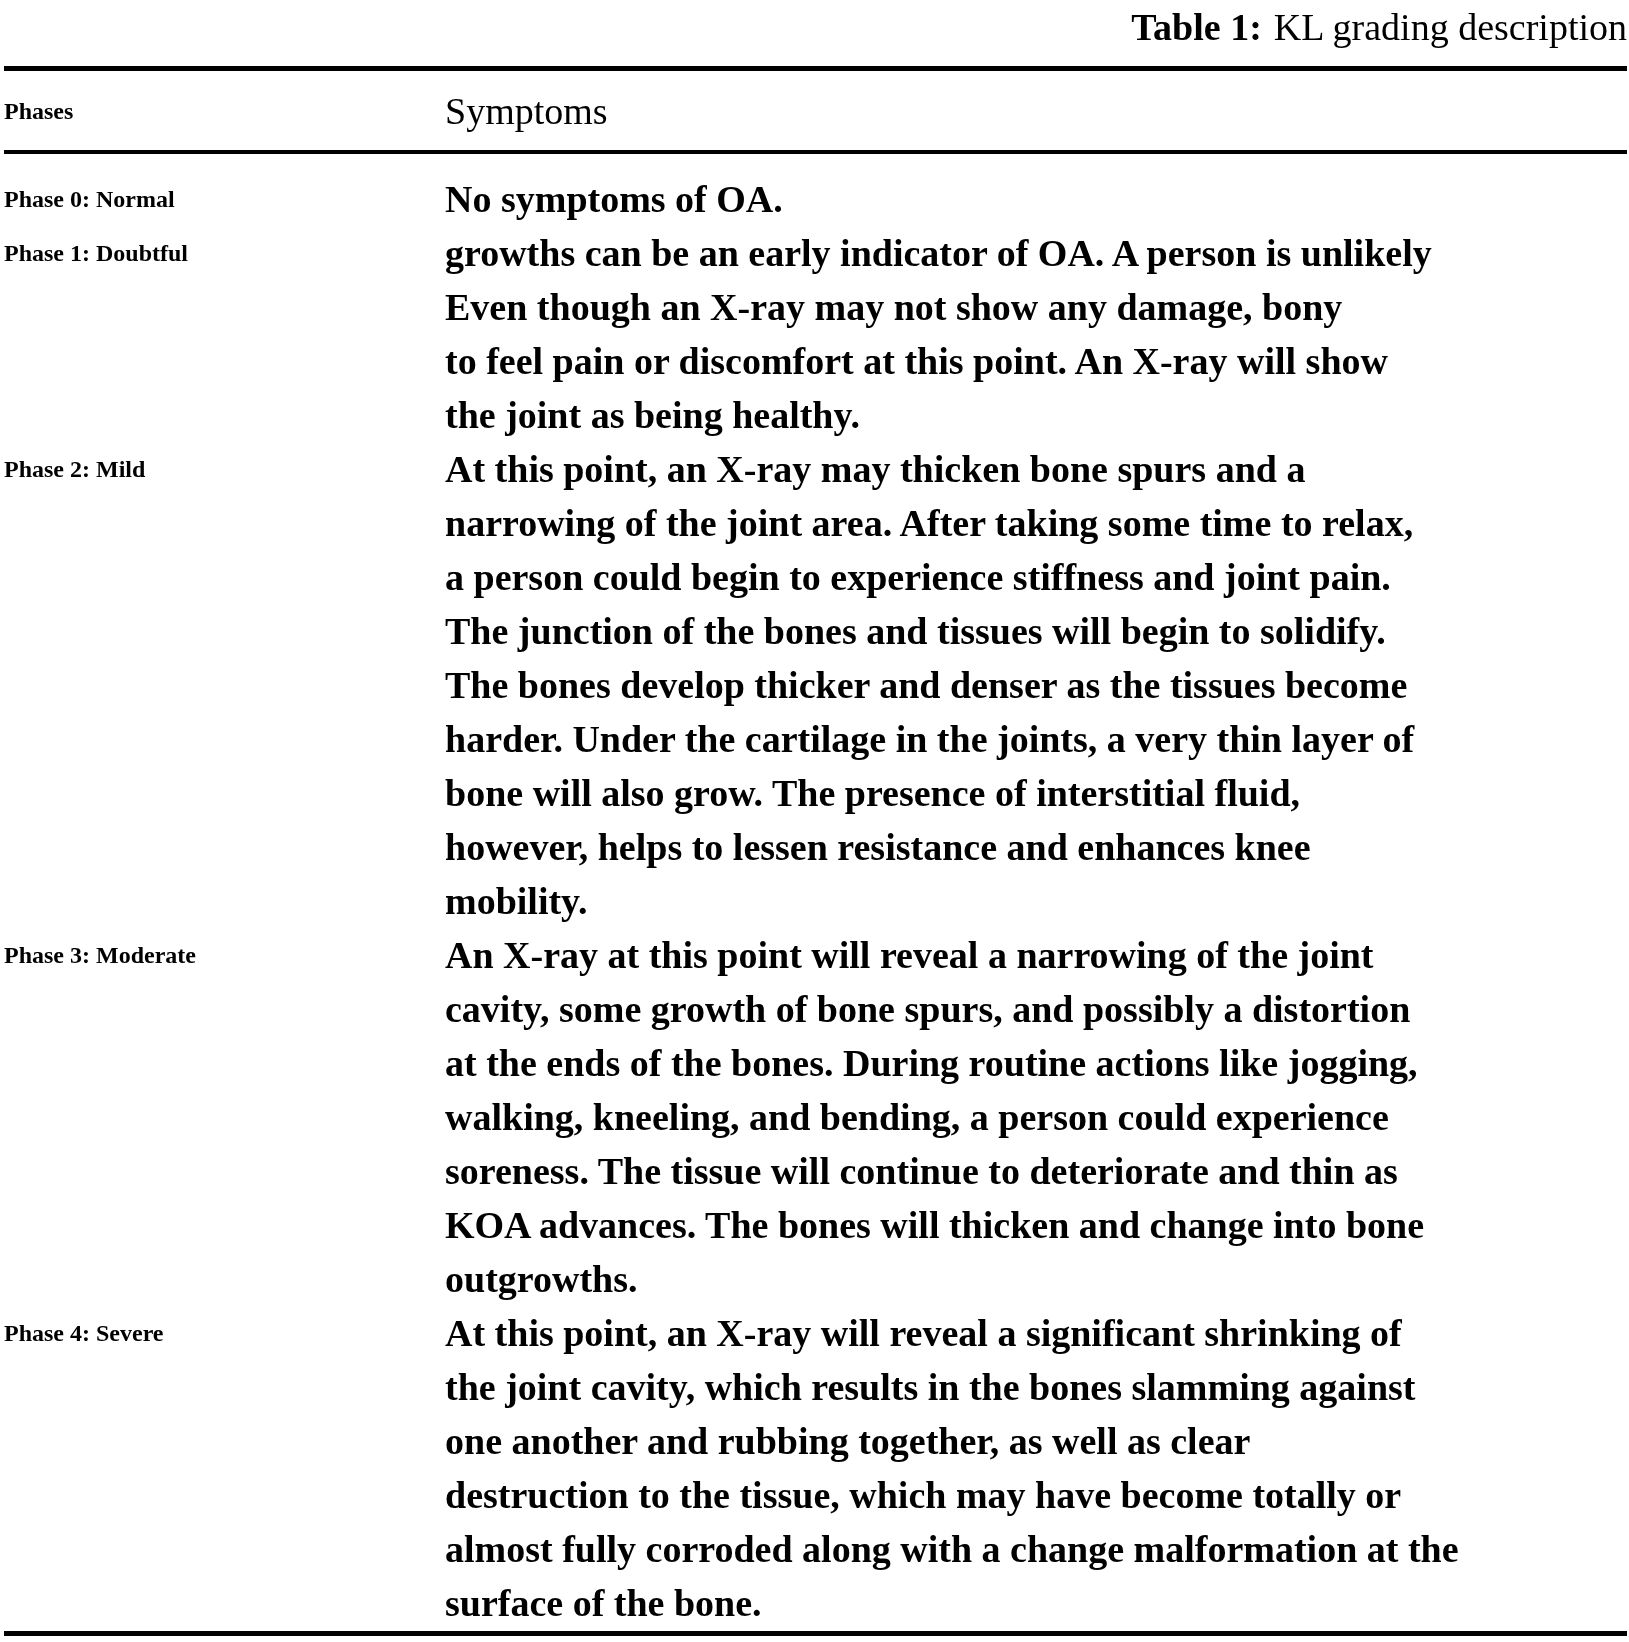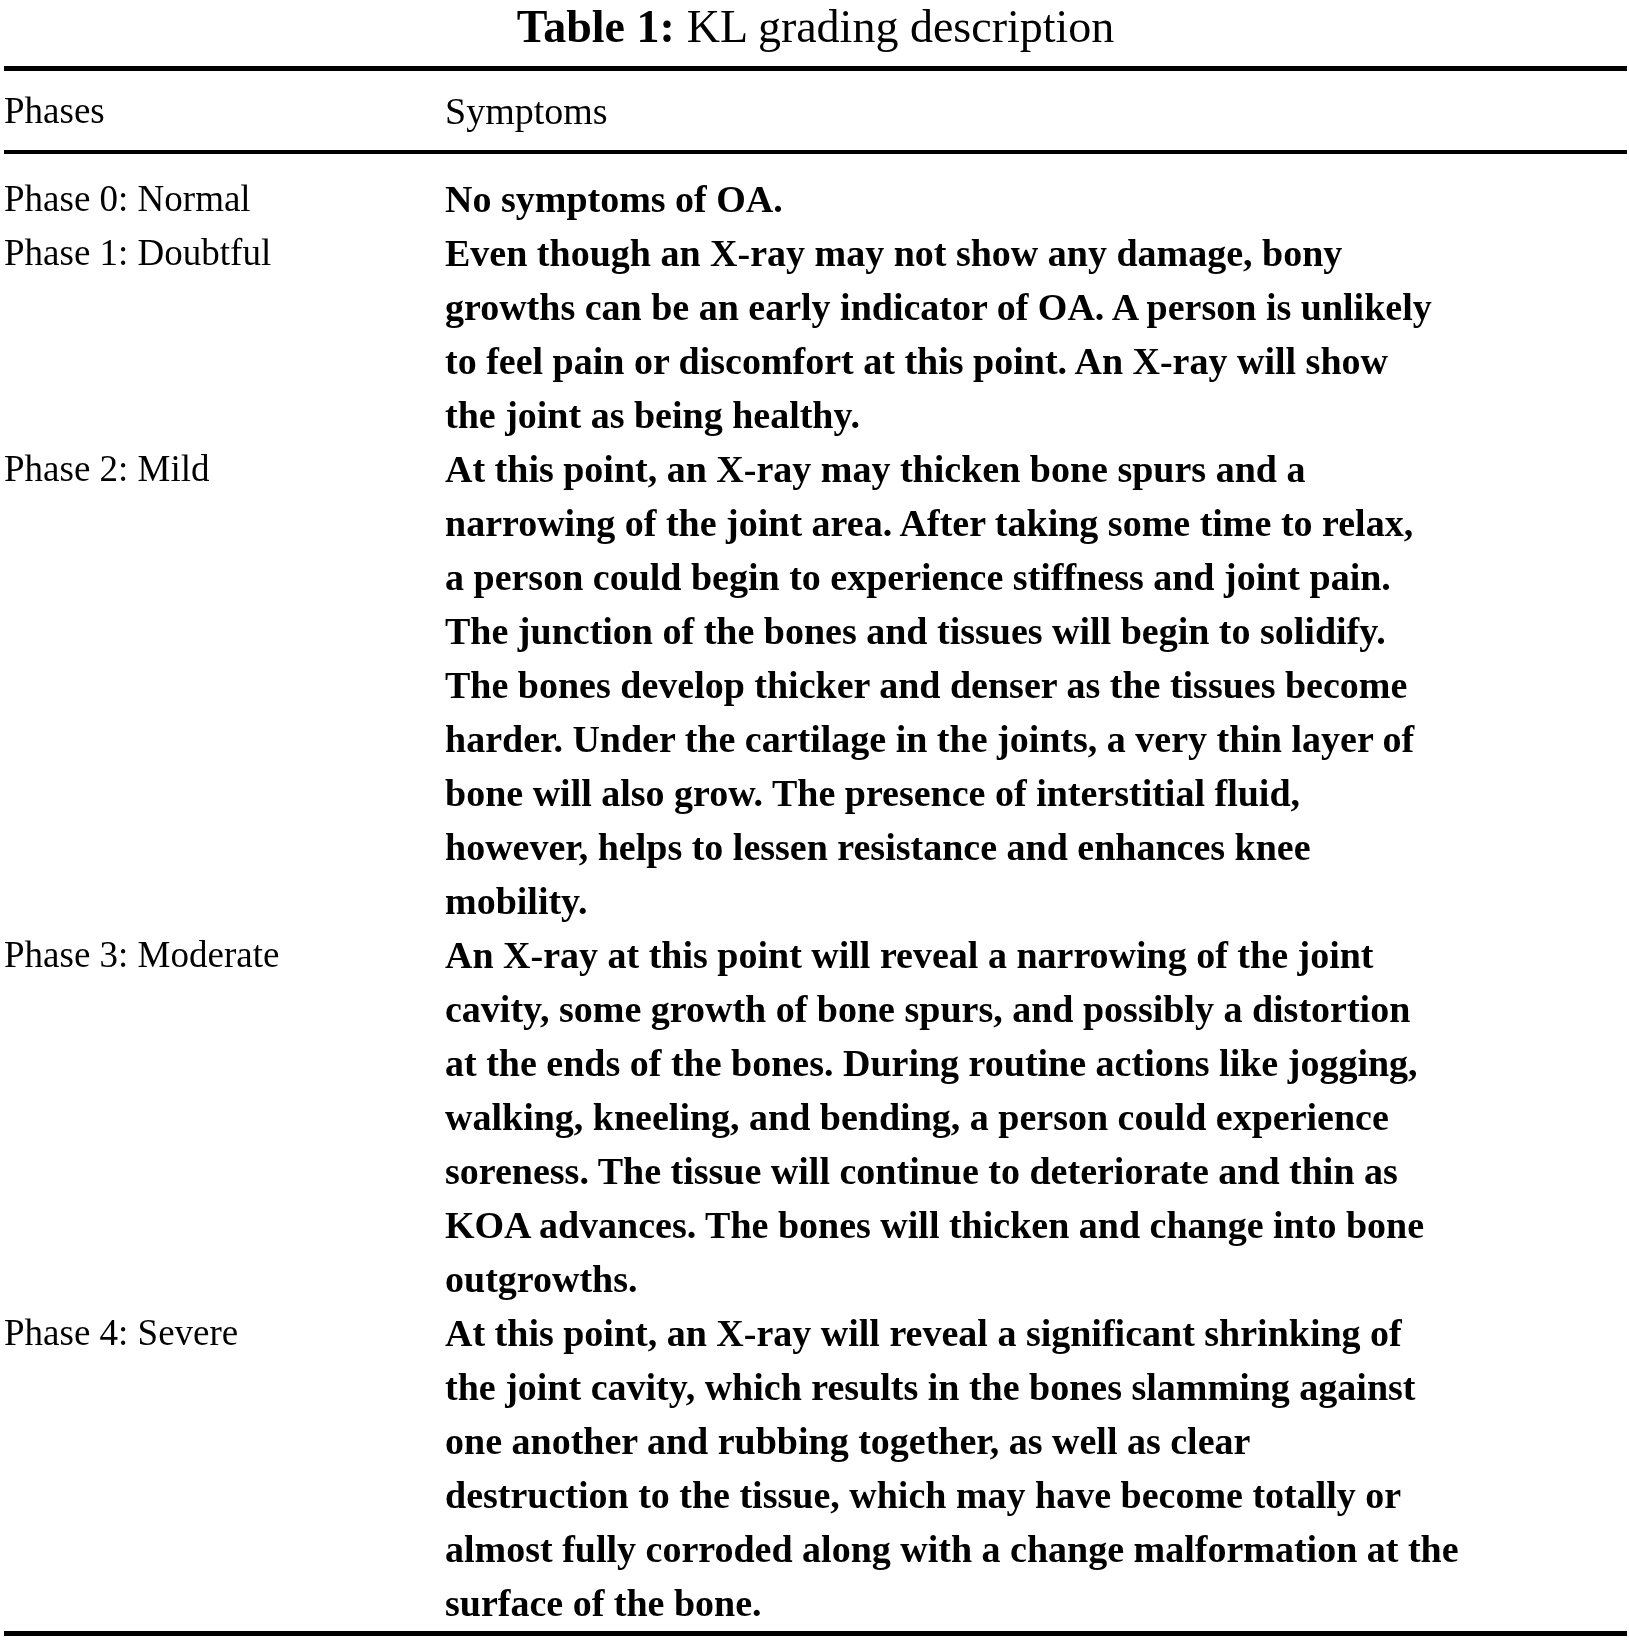--- a/index.html
+++ b/index.html
@@ -20,22 +20,22 @@
     height: 1642px;
     box-sizing: border-box;
   }
 
   
   .caption {
     position: absolute;
     left: 4px;
     top: 0px;
     width: 1623px;
-    text-align: center;
-    font-size: 46px;
+    text-align: right;
+    font-size: 38px;
     line-height: 54px;
     white-space: nowrap;
   }
   .caption .cap-label {
     font-weight: bold;
   }
   .caption .cap-text {
     font-weight: normal;
   }
   .caption .cap-gap {
@@ -61,22 +61,23 @@
     top: 71px;
     width: 1623px;
   }
   .row {
     display: flex;
     align-items: flex-start;
   }
   .col-phase {
     width: 441px;
     flex: 0 0 441px;
-    font-size: 37px;
+    font-size: 24px;
     line-height: 54px;
+    font-weight: bold;
   }
   .col-symptom {
     flex: 1 1 auto;
     font-size: 38px;
     line-height: 54px;
   }
   .head-row {
     height: 79px;
   }
   .head-row .col-phase,
@@ -128,22 +129,22 @@
         <div class="col-symptom">
           <span class="sym-line">No symptoms of OA.</span>
         </div>
       </div>
 
       <div class="row body-row">
         <div class="col-phase">
           <span class="phase-label">Phase 1: Doubtful</span>
         </div>
         <div class="col-symptom">
+          <span class="sym-line">growths can be an early indicator of OA. A person is unlikely</span>
           <span class="sym-line">Even though an X-ray may not show any damage, bony</span>
-          <span class="sym-line">growths can be an early indicator of OA. A person is unlikely</span>
           <span class="sym-line">to feel pain or discomfort at this point. An X-ray will show</span>
           <span class="sym-line">the joint as being healthy.</span>
         </div>
       </div>
 
       <div class="row body-row">
         <div class="col-phase">
           <span class="phase-label">Phase 2: Mild</span>
         </div>
         <div class="col-symptom">

